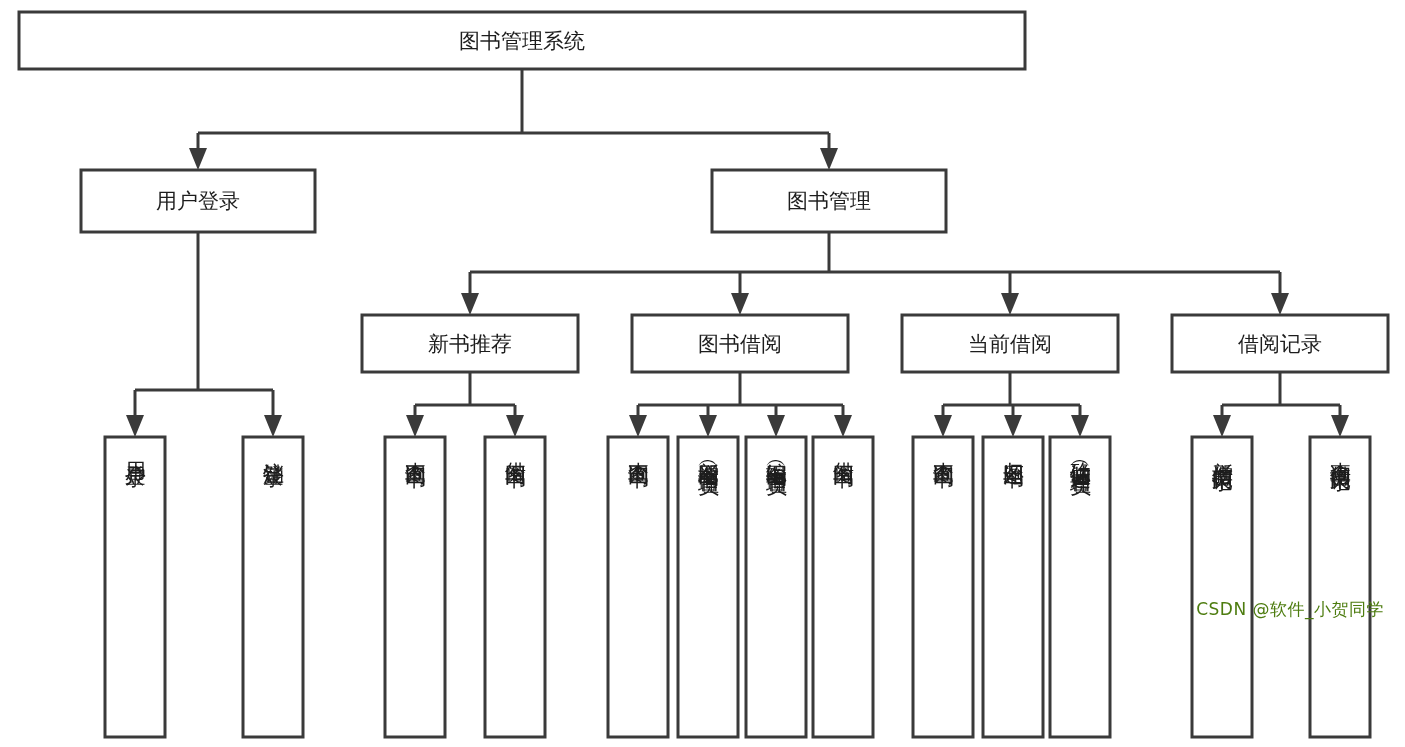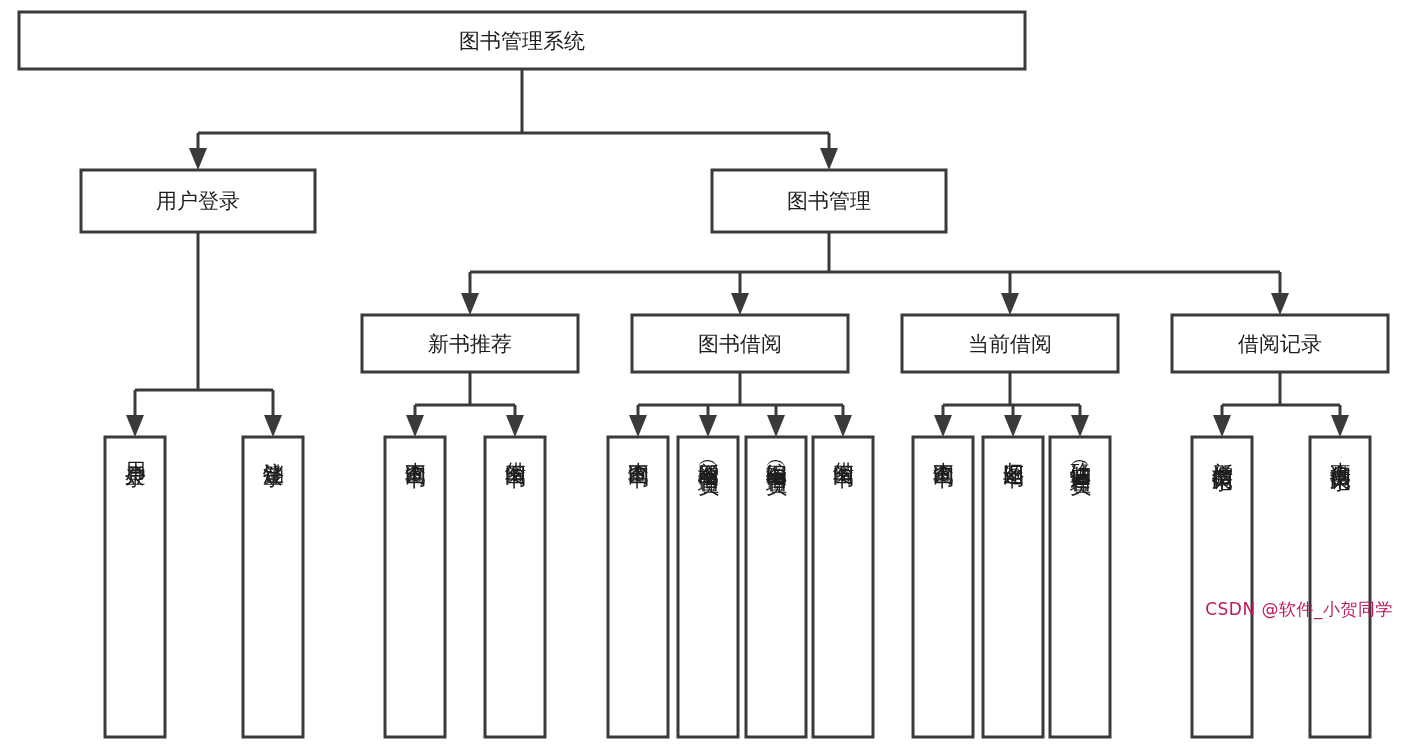--- a/index.html
+++ b/index.html
@@ -64,25 +64,25 @@
     font-family: "DejaVu Sans", "Liberation Sans", sans-serif;
     font-size: 21px;
     line-height: 1.18;
     color: #1d1d1d;
     letter-spacing: 2px;
     white-space: nowrap;
     text-align: left;
   }
   .watermark {
     position: absolute;
-    right: 12px;
+    right: 21px;
     bottom: 6px;
     font-family: "DejaVu Sans", "Liberation Sans", sans-serif;
     font-size: 17px;
-    color: #be185d;
+    color: #4d7c0f;
     white-space: nowrap;
     letter-spacing: 0.5px;
   }
 </style>
 </head>
 <body>
 
 <div id="diagram-root">
 
   <svg class="diagram-canvas" id="diagram-svg" viewBox="0 0 1405 747" xmlns="http://www.w3.org/2000/svg">

